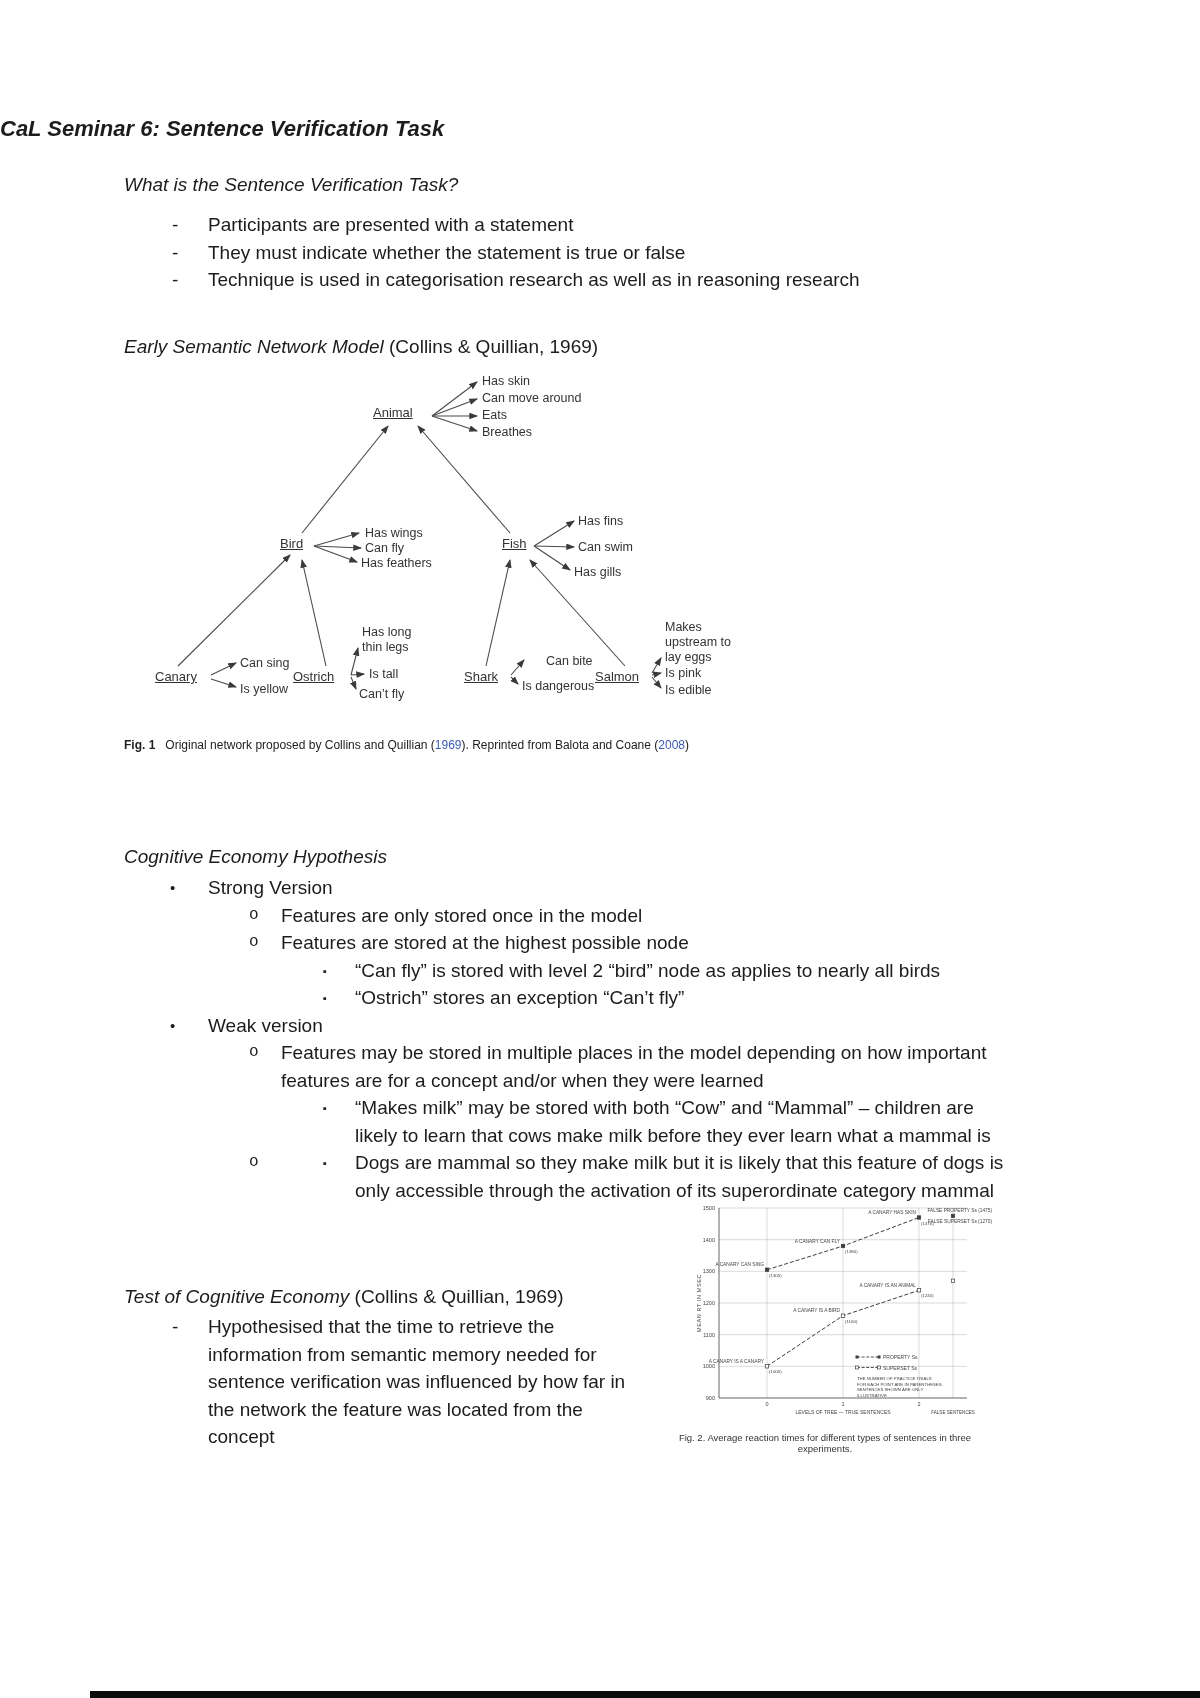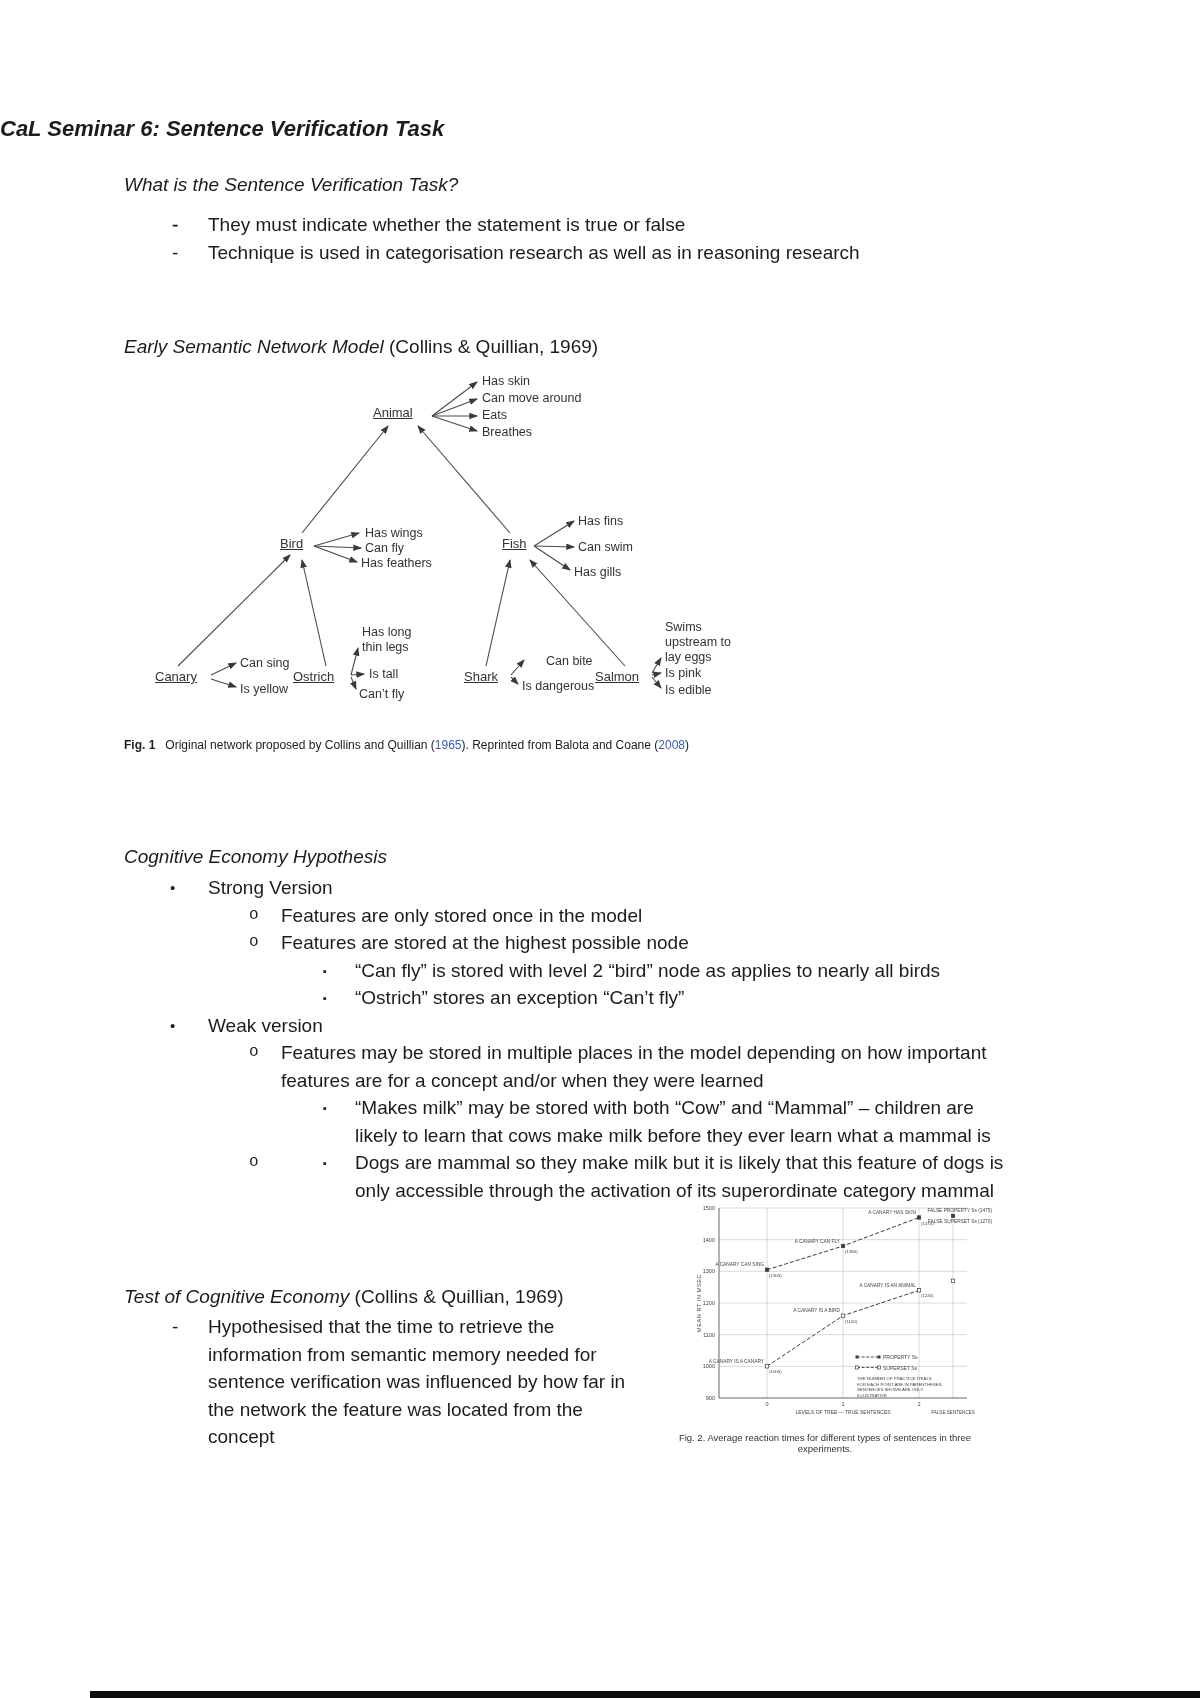--- a/index.html
+++ b/index.html
@@ -38,20 +38,21 @@
 
 <div class="page">
 
   <div class="abs doc-title">CaL Seminar 6: Sentence Verification Task</div>
 
   <div class="abs sec-head" style="top:174px">What is the Sentence Verification Task?</div>
 
   <div class="flow" style="top:211px">
     <div class="li lvd">
       <span class="bullet">-</span>
+      <div class="txt">Participants are presented with a statement</div>
     </div>
     <div class="li lvd">
       <span class="bullet">-</span>
       <div class="txt">They must indicate whether the statement is true or false</div>
     </div>
     <div class="li lvd">
       <span class="bullet">-</span>
       <div class="txt">Technique is used in categorisation research as well as in reasoning research</div>
     </div>
   </div>
@@ -122,29 +123,29 @@
     <div class="flabel" style="left:232px;top:253px">Has long
 thin legs</div>
     <div class="flabel" style="left:239px;top:295px">Is tall</div>
     <div class="flabel" style="left:229px;top:315px">Can’t fly</div>
 
     <div class="nlabel" style="left:334px;top:297px">Shark</div>
     <div class="flabel" style="left:416px;top:282px">Can bite</div>
     <div class="flabel" style="left:392px;top:307px">Is dangerous</div>
 
     <div class="nlabel" style="left:465px;top:297px">Salmon</div>
-    <div class="flabel" style="left:535px;top:248px">Swims
+    <div class="flabel" style="left:535px;top:248px">Makes
 upstream to
 lay eggs</div>
     <div class="flabel" style="left:535px;top:294px">Is pink</div>
     <div class="flabel" style="left:535px;top:311px">Is edible</div>
   </div>
 
   <div class="abs fig1cap">
-    <span class="figno">Fig. 1</span><span>Original network proposed by Collins and Quillian (</span><span class="yearlink">1965</span><span>). Reprinted from Balota and Coane (</span><span class="yearlink">2008</span><span>)</span>
+    <span class="figno">Fig. 1</span><span>Original network proposed by Collins and Quillian (</span><span class="yearlink">1969</span><span>). Reprinted from Balota and Coane (</span><span class="yearlink">2008</span><span>)</span>
   </div>
 
   <div class="abs sec-head" style="top:846px">Cognitive Economy Hypothesis</div>
 
   <div class="flow" style="top:874px">
     <div class="li lv1">
       <span class="bullet">•</span>
       <div class="txt">Strong Version</div>
     </div>
     <div class="li lv2">

